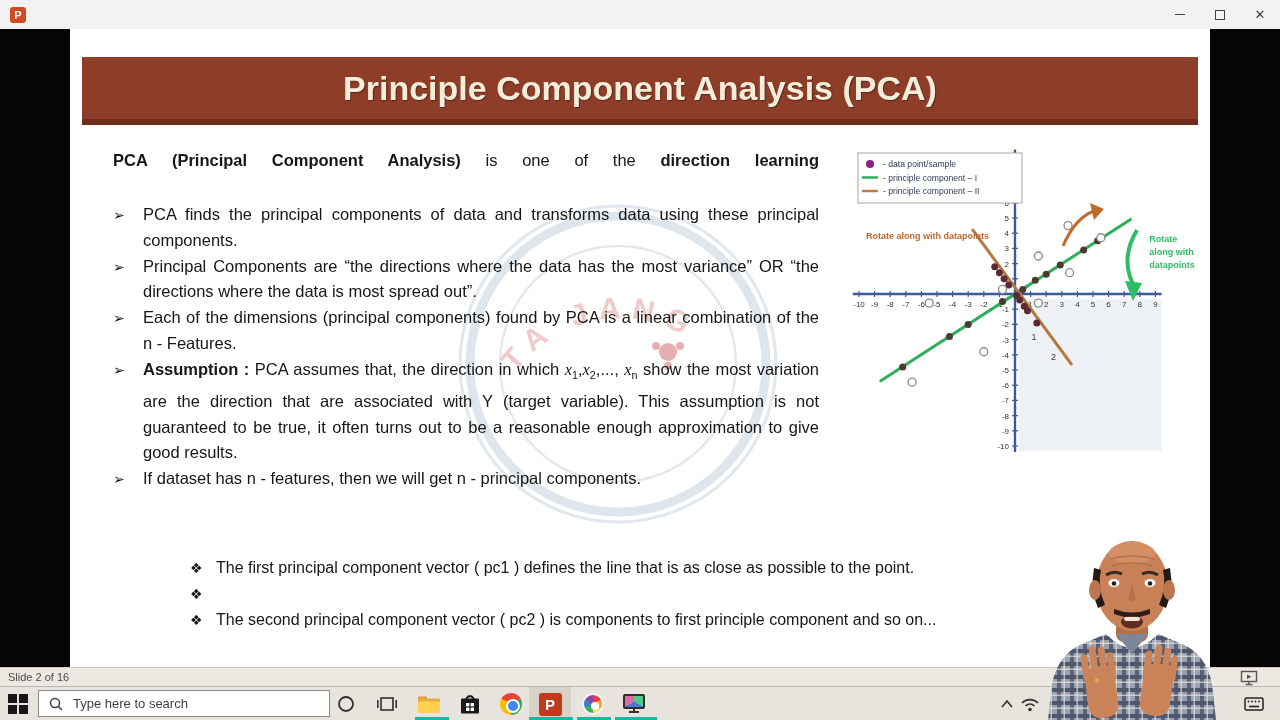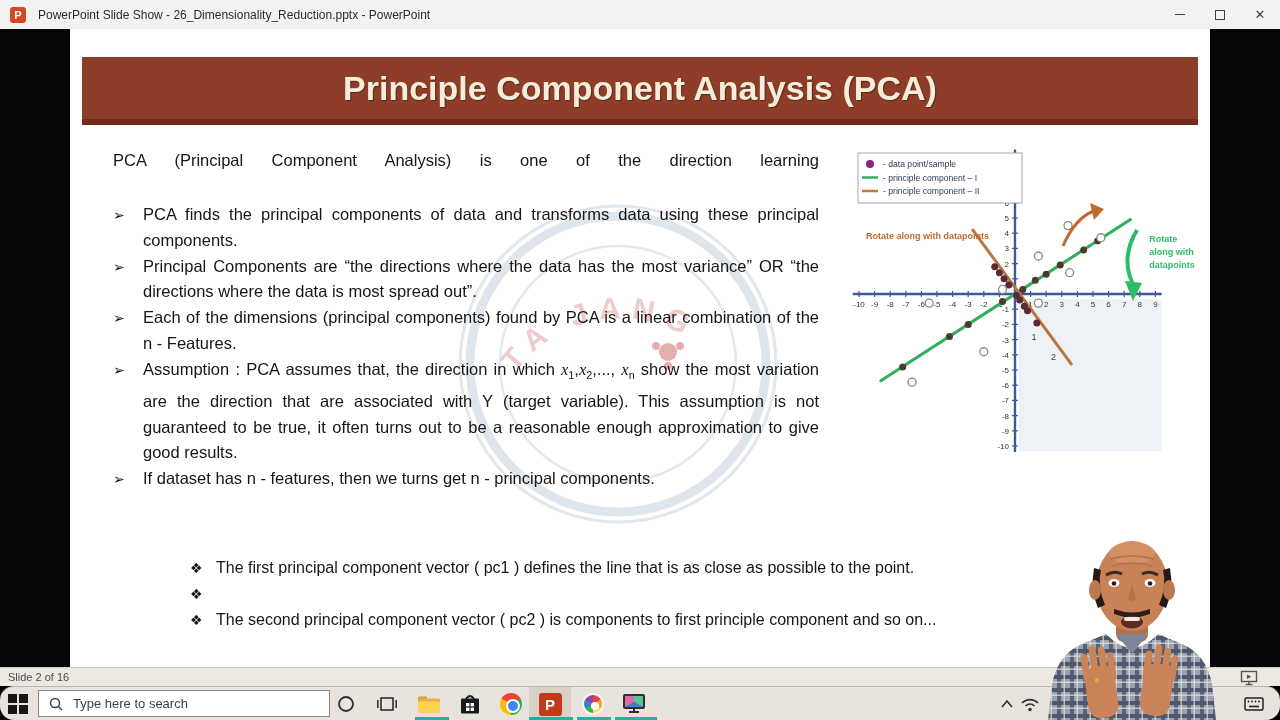--- a/index.html
+++ b/index.html
@@ -1,18 +1,18 @@
 <!DOCTYPE html>
 <html><head>
 <meta charset="utf-8">
 <style>
   * { margin:0; padding:0; box-sizing:border-box; }
   html,body { width:1280px; height:720px; overflow:hidden; background:#000;
               font-family:"Liberation Sans", sans-serif; }
-  .b { font-weight:400; }
+  .b { font-weight:700; }
   .i { font-style:italic; font-family:"Liberation Serif", serif; }
   sub { font-size:0.65em; }
 
   
   .titlebar { position:absolute; left:0; top:0; width:1280px; height:29px;
               background:#f3f2f1; display:flex; align-items:center; z-index:5; }
   .tb-icon { width:16px; height:16px; margin-left:10px; background:#d04a26;
              border-radius:3px; color:#fff; font-size:11px; font-weight:bold;
              display:flex; align-items:center; justify-content:center; }
   .tb-title { margin-left:12px; font-size:12px; color:#2b2b2b; }
@@ -51,21 +51,21 @@
 
   
   .statusbar { position:absolute; left:0; top:667px; width:1280px; height:19px;
                background:#ece9e2; border-top:1px solid #cfc9c0; z-index:5;
                display:flex; align-items:center; font-size:11px; color:#4c4c4c; }
   .status-label { margin-left:8px; }
   .status-right { position:absolute; left:1240px; top:2px; }
 
   
   .taskbar { position:absolute; left:0; top:686px; width:1280px; height:34px;
-             background:#e8e3dc; border-top:1px solid #bcb6ac; z-index:6;border-radius:14px; }
+             background:#e8e3dc; border-top:1px solid #bcb6ac; z-index:6; }
   .start { position:absolute; left:8px; top:7px; width:20px; height:20px;
            display:grid; grid-template-columns:9px 9px; grid-template-rows:9px 9px; gap:2px; }
   .start span { background:#171717; }
   .searchbox { position:absolute; left:38px; top:3px; width:292px; height:27px;
                background:#fff; border:1px solid #8b8b8b; display:flex; align-items:center; }
   .search-text { margin-left:10px; font-size:13px; color:#3f3f3f; }
   .tb-ico { position:absolute; top:5px; width:24px; height:24px;
             display:flex; align-items:center; justify-content:center; }
   .active-tile { position:absolute; left:529px; top:0; width:42px; height:33px; background:#d8d1c7; }
   .underline { position:absolute; top:30px; height:3px; background:#1fb3a4; }
@@ -91,21 +91,20 @@
   .tray { position:absolute; top:0; height:34px; }
 
   
   .webcam { position:absolute; left:1040px; top:528px; width:176px; height:192px; z-index:10; }
 </style>
 </head>
 <body>
 
 <div class="titlebar">
   <div class="tb-icon">P</div>
-  <div class="tb-title">PowerPoint Slide Show  -  26_Dimensionality_Reduction.pptx - PowerPoint</div>
   <div class="tb-controls">
     <div class="tb-btn">
         <span class="glyph-min"></span>
       </div>
     <div class="tb-btn">
         <span class="glyph-max"></span>
       </div>
     <div class="tb-btn">
         <span class="glyph-close">✕</span>
       </div>
@@ -154,21 +153,21 @@
             <div class="bullet-text"><span>Each of the dimensions (principal components) found by PCA is a linear combination of the n - Features.</span></div>
           </div>
 
           <div class="bullet-row">
             <span class="bullet-marker">➢</span>
             <div class="bullet-text"><span class="b">Assumption : </span><span>PCA assumes that, the direction in which </span><span class="i">x</span><sub>1</sub><span>,</span><span class="i">x</span><sub>2</sub><span>,..., </span><span class="i">x</span><sub>n</sub><span> show the most variation are the direction that are associated with Y (target variable). This assumption is not guaranteed to be true, it often turns out to be a reasonable enough approximation to give good results.</span></div>
           </div>
 
           <div class="bullet-row">
             <span class="bullet-marker">➢</span>
-            <div class="bullet-text"><span>If dataset has n - features, then we turns get n - principal components.</span></div>
+            <div class="bullet-text"><span>If dataset has n - features, then we will get n - principal components.</span></div>
           </div>
         </div>
     </div>
 
     <div class="keypoints">
 
         <div class="kp-row">
           <span class="kp-marker">❖</span>
           <div class="kp-text"><span>The first principal component vector ( pc1 ) defines the line that is as close as possible to the point.</span></div>
         </div>

